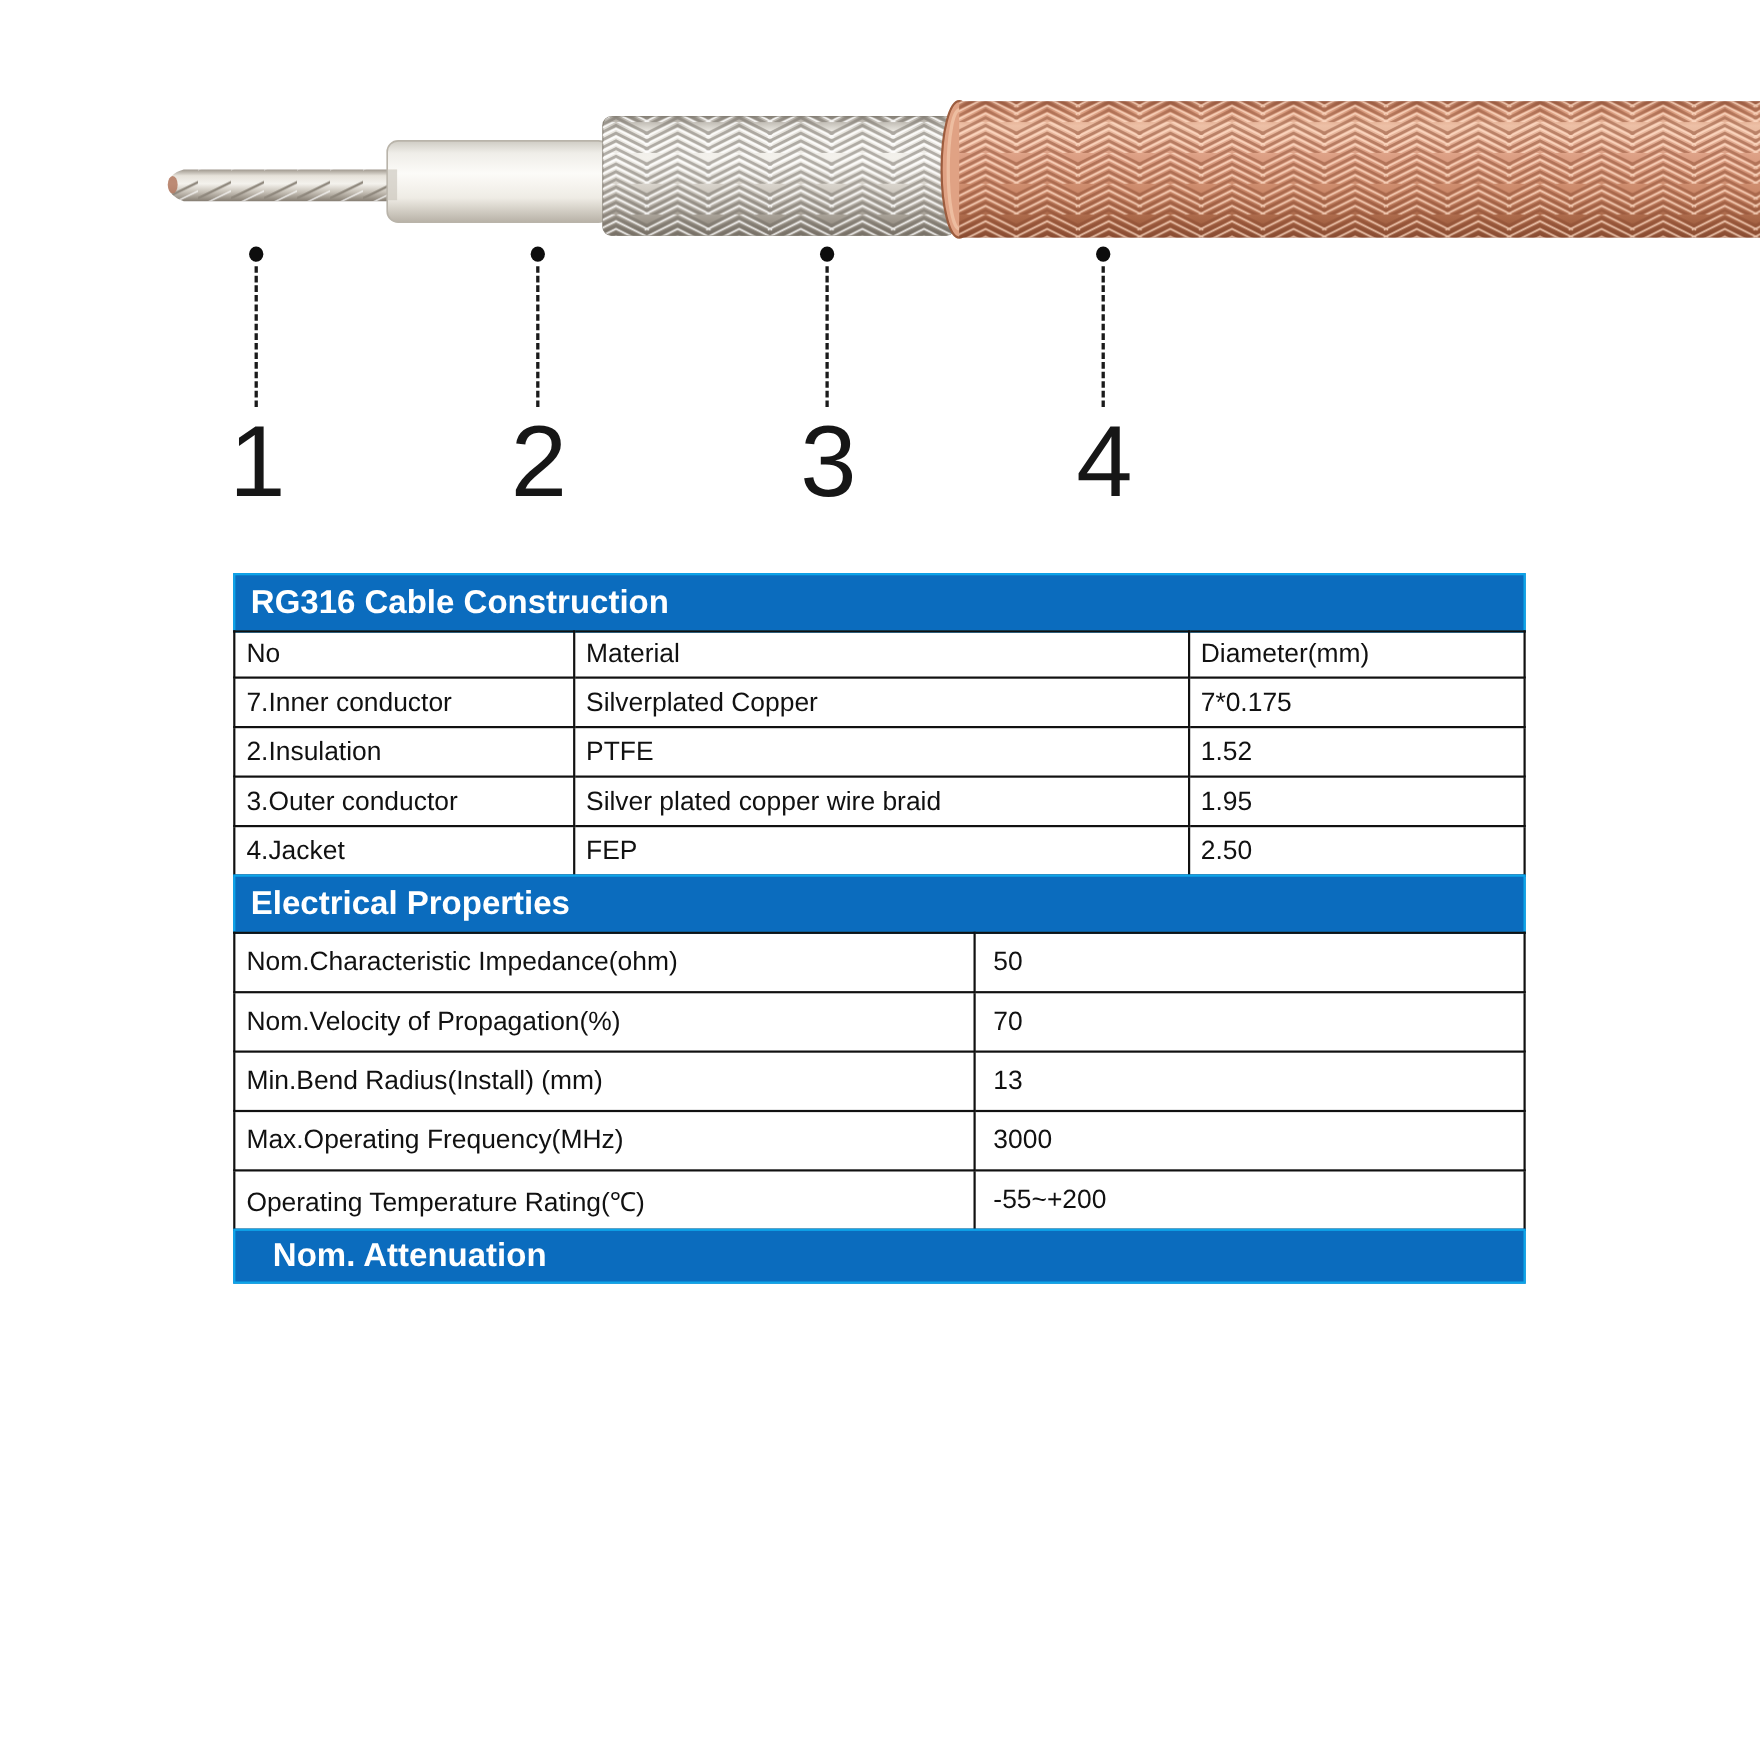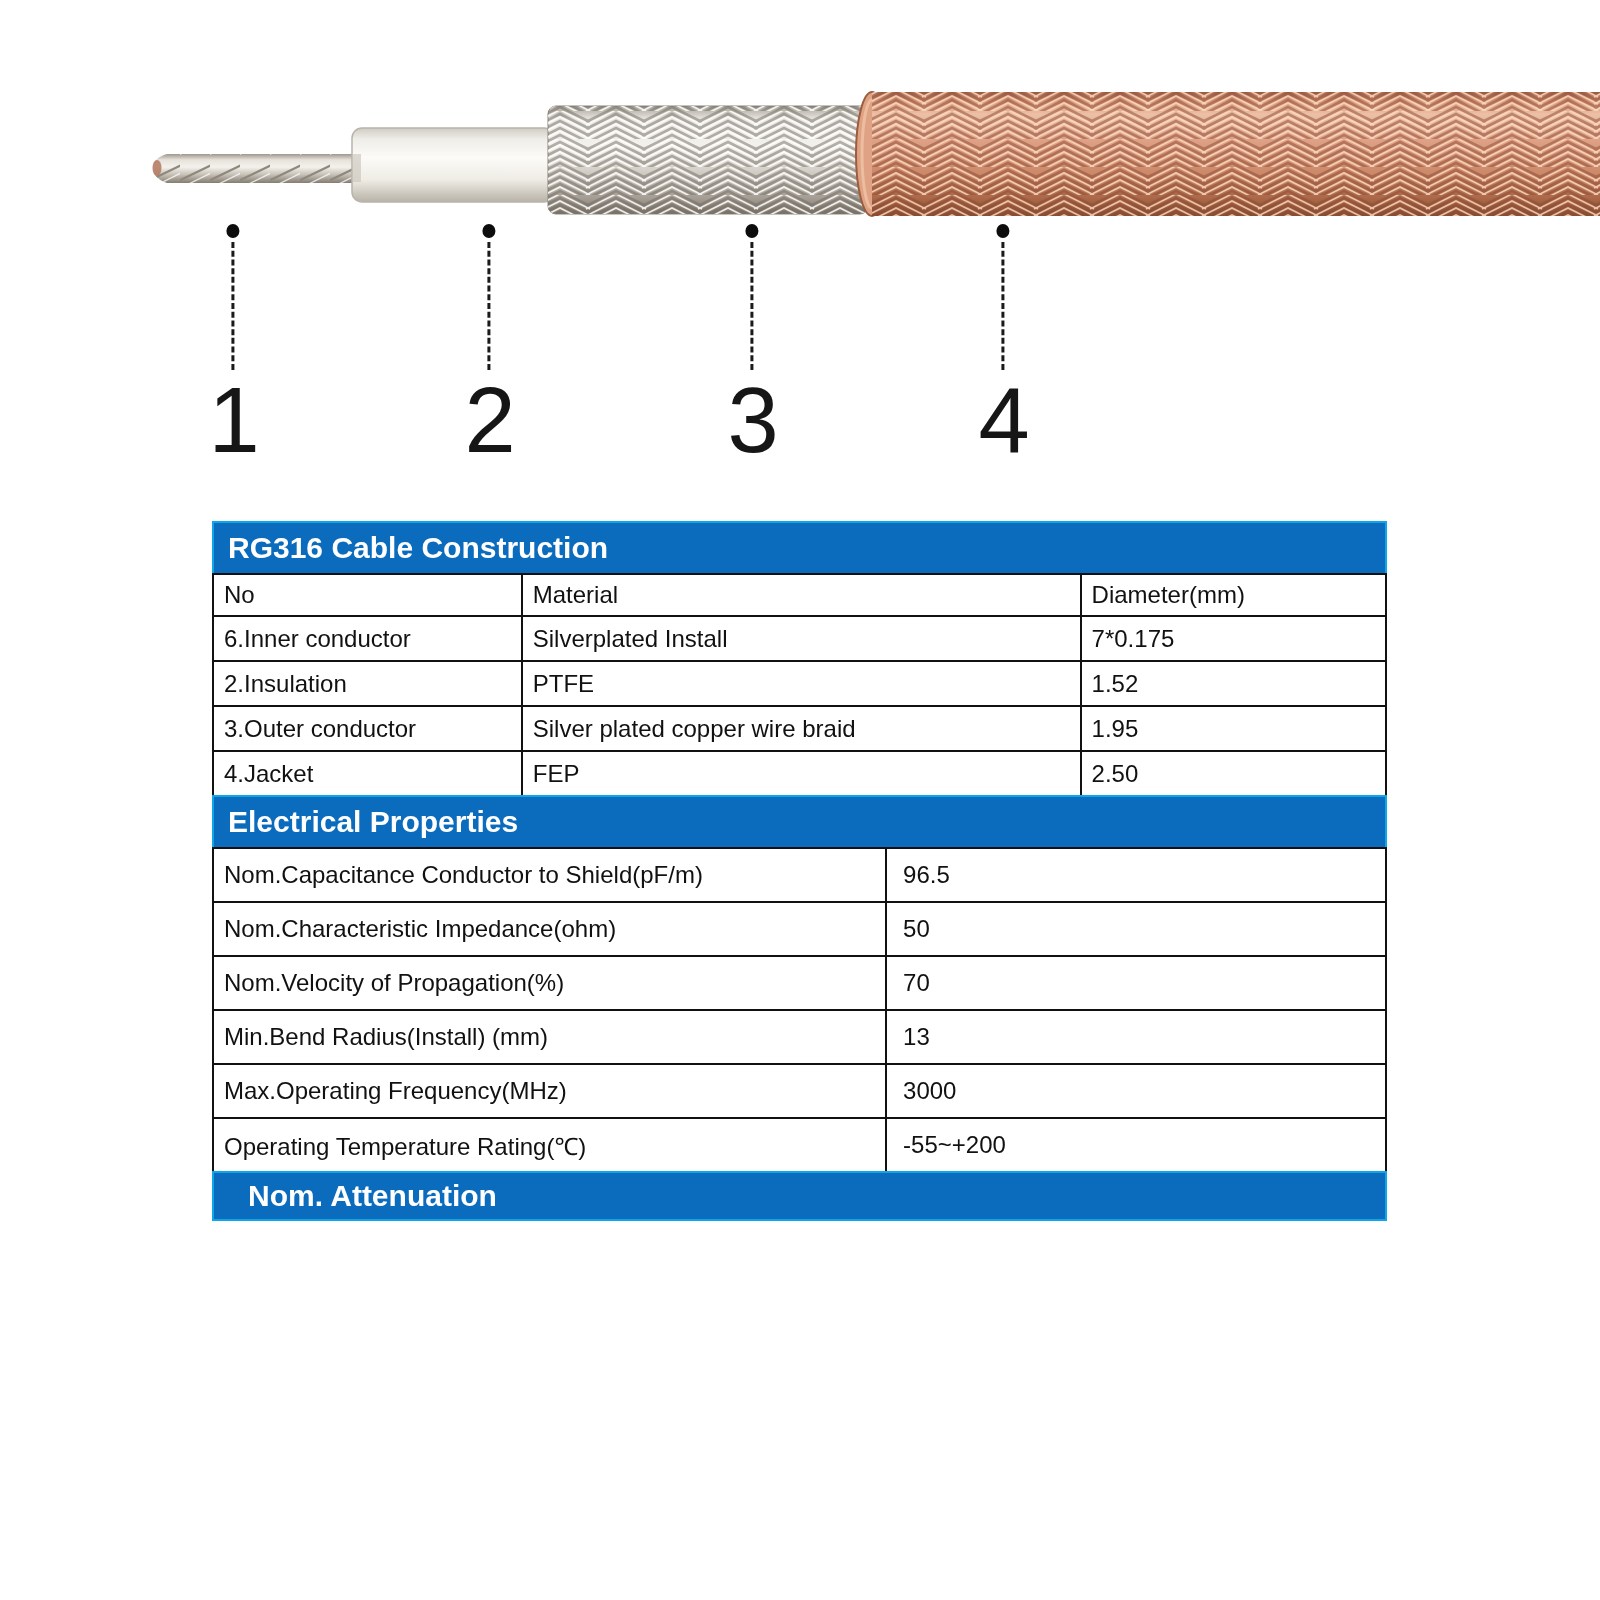--- a/index.html
+++ b/index.html
@@ -144,22 +144,22 @@
   <div class="bar bar1">RG316 Cable Construction</div>
 
   <table class="t1">
     <tbody>
         <tr class="hdr">
       <td class="c1">No</td>
       <td class="c2">Material</td>
       <td class="c3">Diameter(mm)</td>
     </tr>
     <tr class="row">
-      <td class="c1">6.Inner conductor</td>
-      <td class="c2">Silverplated Install</td>
+      <td class="c1">7.Inner conductor</td>
+      <td class="c2">Silverplated Copper</td>
       <td class="c3">7*0.175</td>
     </tr>
     <tr class="row">
       <td class="c1">2.Insulation</td>
       <td class="c2">PTFE</td>
       <td class="c3">1.52</td>
     </tr>
     <tr class="row">
       <td class="c1">3.Outer conductor</td>
       <td class="c2">Silver plated copper wire braid</td>
@@ -170,24 +170,20 @@
       <td class="c2">FEP</td>
       <td class="c3">2.50</td>
     </tr>
   </tbody>
     </table>
 
   <div class="bar bar2">Electrical Properties</div>
 
   <table class="t2">
     <tbody>
-        <tr>
-      <td class="c1">Nom.Capacitance Conductor to Shield(pF/m)</td>
-      <td class="c2">96.5</td>
-    </tr>
     <tr>
       <td class="c1">Nom.Characteristic Impedance(ohm)</td>
       <td class="c2">50</td>
     </tr>
     <tr>
       <td class="c1">Nom.Velocity of Propagation(%)</td>
       <td class="c2">70</td>
     </tr>
     <tr>
       <td class="c1">Min.Bend Radius(Install) (mm)</td>

